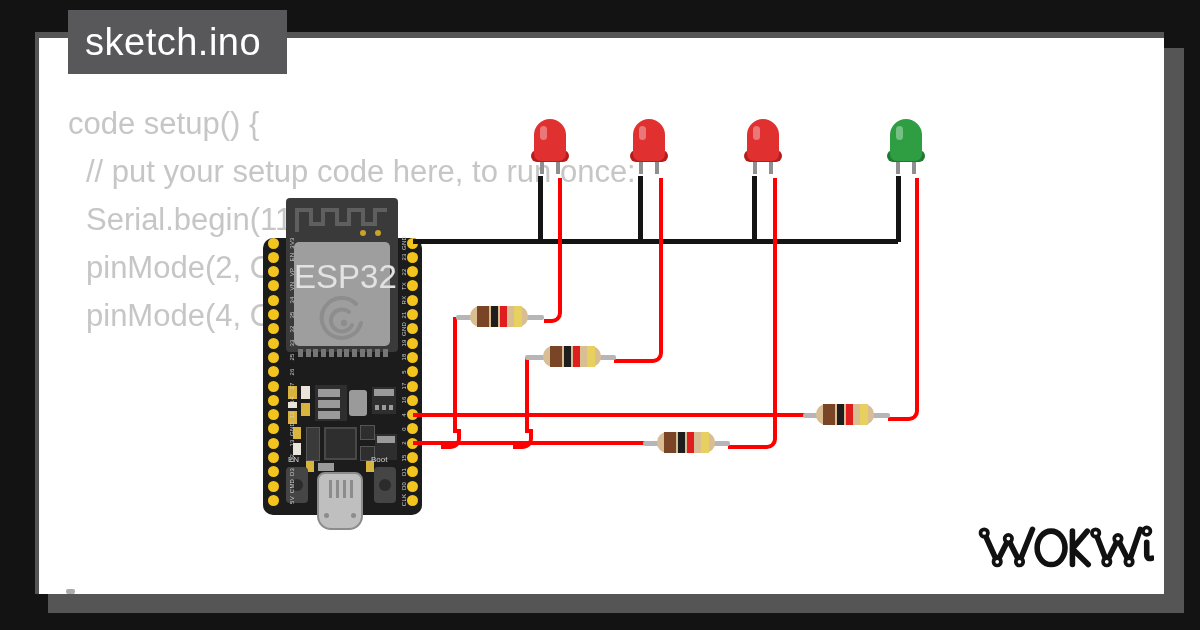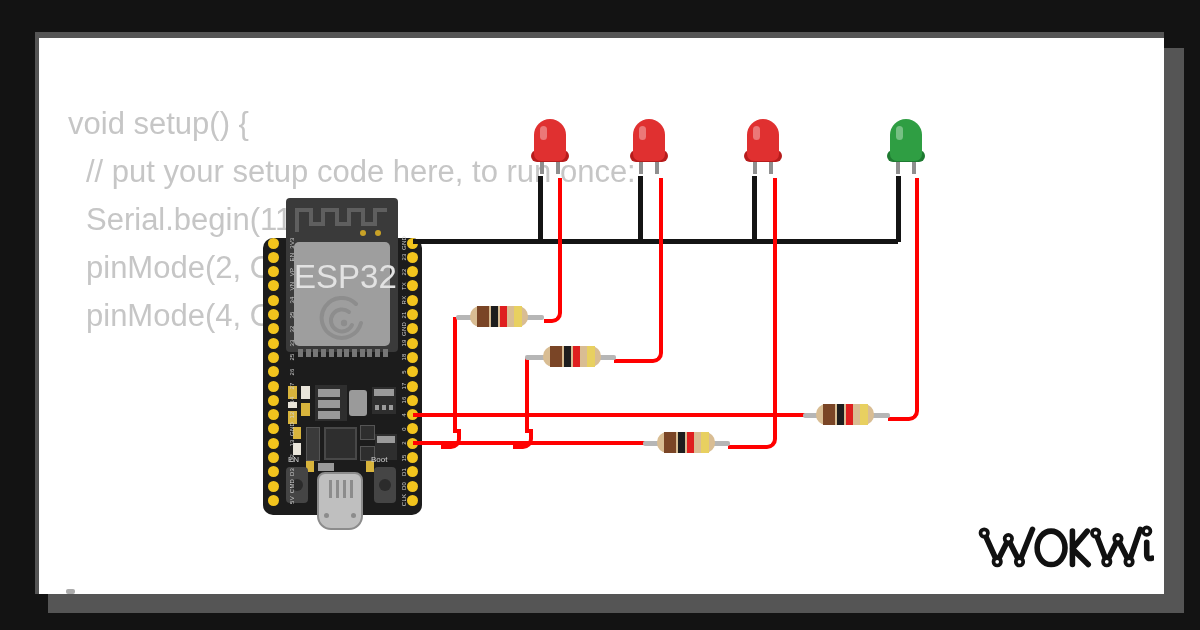--- a/index.html
+++ b/index.html
@@ -53,23 +53,26 @@
   #wokwi-logo{left:976px;top:520px;z-index:12;}
   #artifact{left:66px;top:589px;width:9px;height:5px;background:#ababab;border-radius:2px;z-index:12;}
 </style>
 </head>
 <body>
 
 <div id="stage">
   <div class="abs" id="shadow"></div>
   <div class="abs" id="canvas"></div>
 
+  <div class="abs" id="title-box">
+    <span>sketch.ino</span>
+  </div>
 
   <div id="code-layer">
-      <div class="code-line" style="left: 68px; top: 106px;">void setup() {</div>
+      <div class="code-line" style="left: 68px; top: 106px;">code setup() {</div>
       <div class="code-line" style="left: 86px; top: 154px;">// put your setup code here, to run once:</div>
       <div class="code-line" style="left: 86px; top: 202px;">Serial.begin(115200);</div>
       <div class="code-line" style="left: 86px; top: 250px;">pinMode(2, OUTPUT);</div>
       <div class="code-line" style="left: 86px; top: 298px;">pinMode(4, OUTPUT);</div>
     </div>
 
   <div id="board">
     <div class="bp" id="pcb"></div>
     <div class="bp" id="shield"></div>
     <svg class="bp" style="left:292px;top:202px;z-index:4" width="100" height="34" viewBox="0 0 100 34">

